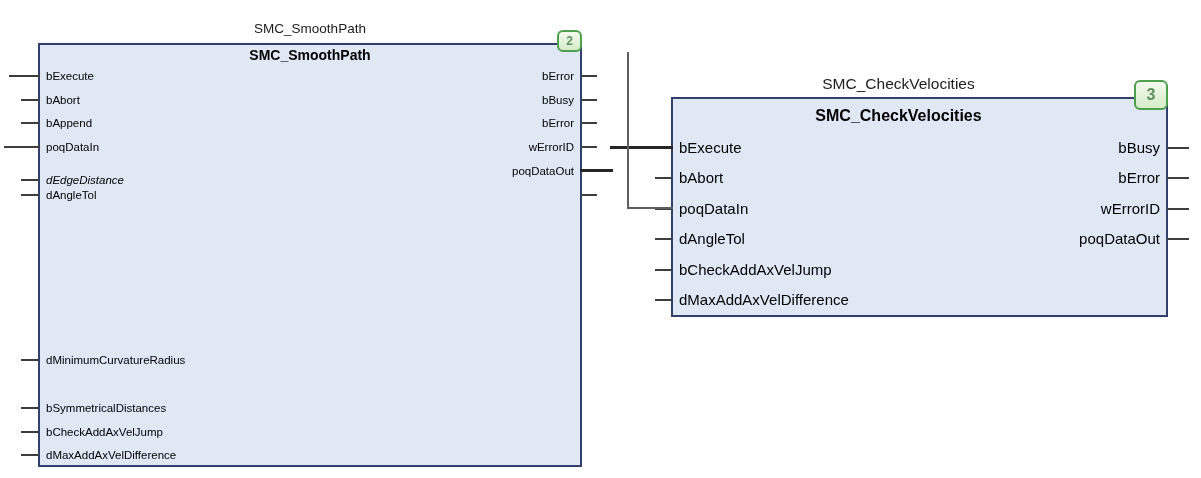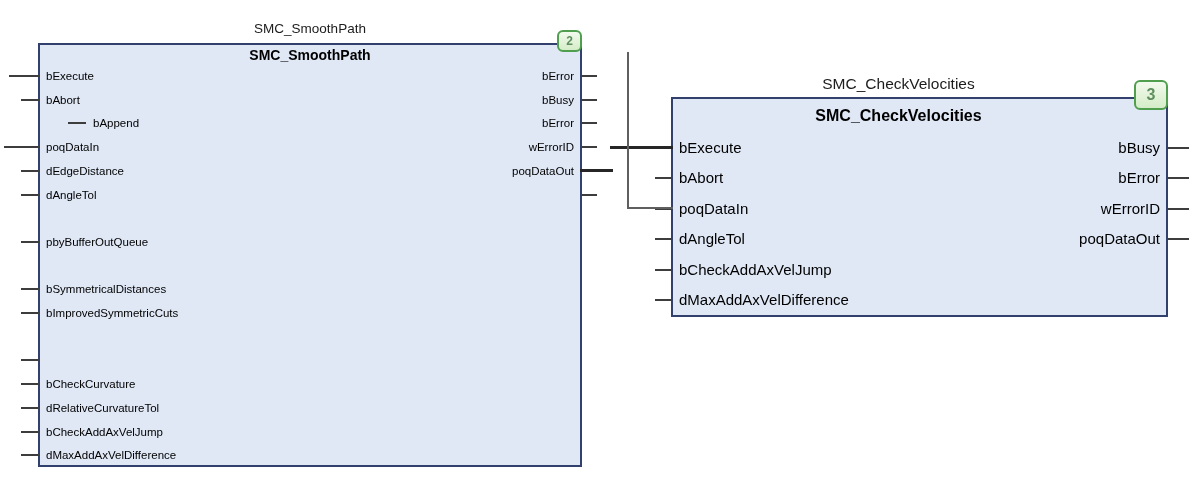--- a/index.html
+++ b/index.html
@@ -60,58 +60,43 @@
     <div class="fb-header h2">SMC_SmoothPath</div>
     <div class="pins">
         <div class="pin pin-inputs" style="top: 22px; height: 18px; line-height: 18px;">
           <span class="stub" style="top: 8px;"></span>
           <span class="pin-label">bExecute</span>
         </div>
         <div class="pin pin-inputs" style="top: 45.7px; height: 18px; line-height: 18px;">
           <span class="stub" style="top: 8px;"></span>
           <span class="pin-label">bAbort</span>
         </div>
-        <div class="pin pin-inputs" style="top: 69.4px; height: 18px; line-height: 18px; margin-left: 47px;">
+        <div class="pin pin-inputs" style="top: 69.4px; height: 18px; line-height: 18px;">
           <span class="stub" style="top: 8px;"></span>
           <span class="pin-label">bAppend</span>
         </div>
         <div class="pin pin-inputs" style="top: 93.1px; height: 18px; line-height: 18px;">
           <span class="stub" style="top: 8px;"></span>
           <span class="pin-label">poqDataIn</span>
         </div>
-        <div class="pin pin-inputs" style="top: 117px; height: 18px; line-height: 18px;">
+        <div class="pin pin-inputs" style="top: 126px; height: 18px; line-height: 18px; font-style: italic;">
           <span class="stub" style="top: 8px;"></span>
           <span class="pin-label">dEdgeDistance</span>
         </div>
         <div class="pin pin-inputs" style="top: 140.5px; height: 18px; line-height: 18px;">
           <span class="stub" style="top: 8px;"></span>
           <span class="pin-label">dAngleTol</span>
         </div>
-        <div class="pin pin-inputs" style="top: 187.9px; height: 18px; line-height: 18px;">
-          <span class="stub" style="top: 8px;"></span>
-          <span class="pin-label">pbyBufferOutQueue</span>
-        </div>
-        <div class="pin pin-inputs" style="top: 235.3px; height: 18px; line-height: 18px;">
-          <span class="stub" style="top: 8px;"></span>
-          <span class="pin-label">bSymmetricalDistances</span>
-        </div>
-        <div class="pin pin-inputs" style="top: 259px; height: 18px; line-height: 18px;">
-          <span class="stub" style="top: 8px;"></span>
-          <span class="pin-label">bImprovedSymmetricCuts</span>
-        </div>
         <div class="pin pin-inputs" style="top: 306.4px; height: 18px; line-height: 18px;">
           <span class="stub" style="top: 8px;"></span>
-        </div>
-        <div class="pin pin-inputs" style="top: 330.1px; height: 18px; line-height: 18px;">
-          <span class="stub" style="top: 8px;"></span>
-          <span class="pin-label">bCheckCurvature</span>
+          <span class="pin-label">dMinimumCurvatureRadius</span>
         </div>
         <div class="pin pin-inputs" style="top: 353.8px; height: 18px; line-height: 18px;">
           <span class="stub" style="top: 8px;"></span>
-          <span class="pin-label">dRelativeCurvatureTol</span>
+          <span class="pin-label">bSymmetricalDistances</span>
         </div>
         <div class="pin pin-inputs" style="top: 377.5px; height: 18px; line-height: 18px;">
           <span class="stub" style="top: 8px;"></span>
           <span class="pin-label">bCheckAddAxVelJump</span>
         </div>
         <div class="pin pin-inputs" style="top: 401.2px; height: 18px; line-height: 18px;">
           <span class="stub" style="top: 8px;"></span>
           <span class="pin-label">dMaxAddAxVelDifference</span>
         </div>
       </div>

